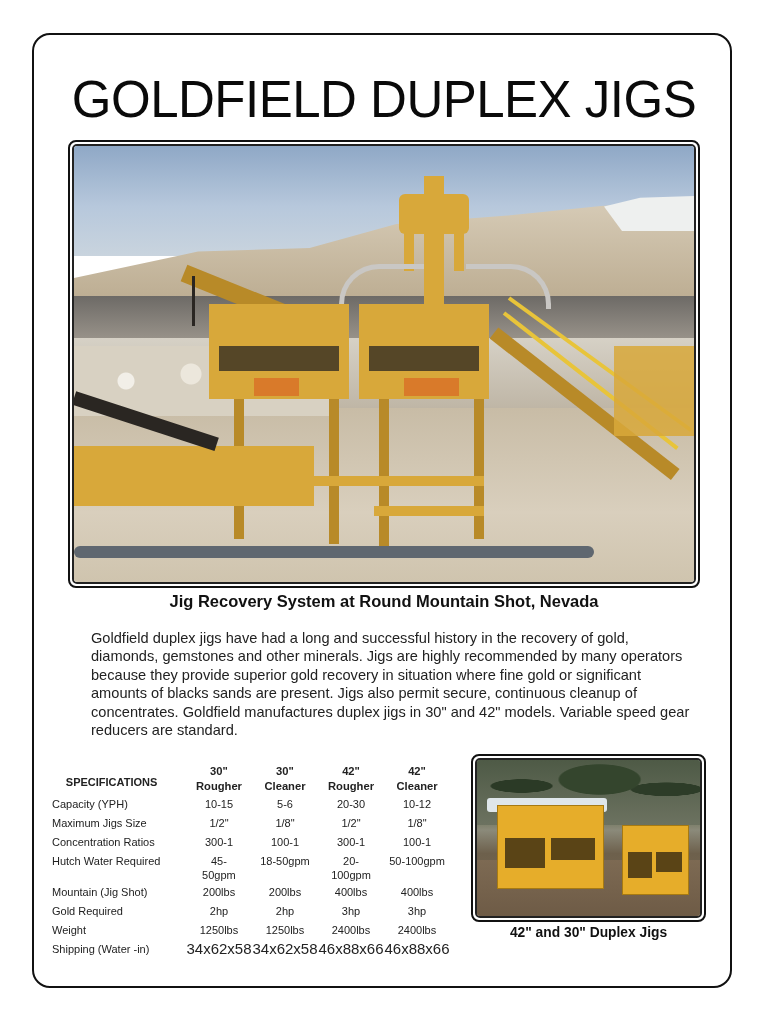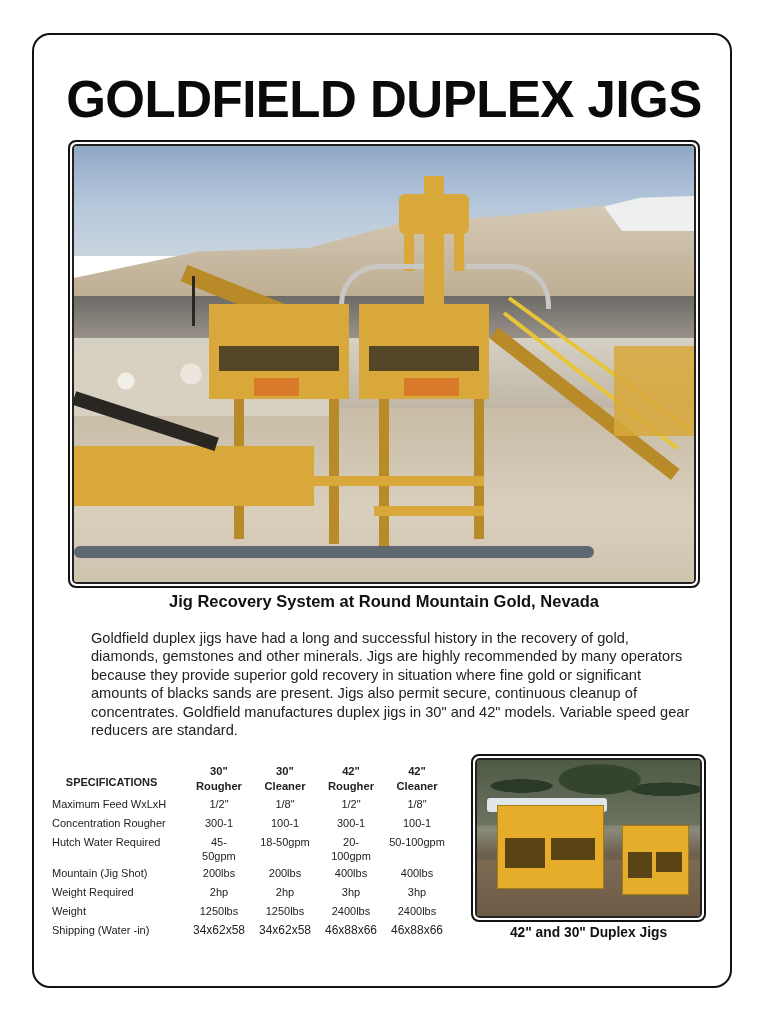--- a/index.html
+++ b/index.html
@@ -3,21 +3,21 @@
 <meta charset="utf-8">
 <style>
   html, body { margin:0; padding:0; background:#ffffff; }
   body { width:768px; height:1024px; position:relative; overflow:hidden;
          font-family:"Liberation Sans", "DejaVu Sans", sans-serif; color:#111; }
 
   .page-frame { position:absolute; left:32px; top:33px; width:700px; height:955px;
     border:2.5px solid #111; border-radius:18px; box-sizing:border-box; }
 
   .title { position:absolute; left:0; width:768px; top:70px; text-align:center;
-    font-size:51px; font-weight:bold; letter-spacing:-0.5px; line-height:60px; color:#0a0a0a; }
+    font-size:51px; font-weight:normal; letter-spacing:-0.5px; line-height:60px; color:#0a0a0a; }
 
   
   .photo-frame { position:absolute; box-sizing:border-box; border:2px solid #111; border-radius:8px;
     padding:2px; background:#fff; }
   .photo-inner { width:100%; height:100%; box-sizing:border-box; border:2px solid #222; border-radius:5px;
     overflow:hidden; position:relative; }
 
   
   .main-photo { left:68px; top:140px; width:632px; height:448px; }
   .scene { position:absolute; inset:0; }
@@ -54,21 +54,21 @@
   
   .specs { position:absolute; left:50px; top:760px; width:400px; font-size:11px; color:#222; }
   .spec-head { display:flex; align-items:flex-end; height:34px; }
   .spec-head .label-col { width:125px; font-weight:bold; font-size:11px; text-align:center; padding-bottom:6px; }
   .spec-head .col { width:67px; text-align:center; font-weight:bold; font-size:11.2px; line-height:15px; }
   .spec-row { display:flex; align-items:flex-start; line-height:14px; }
   .spec-row .label-col { width:138px; padding-left:2px; box-sizing:border-box; }
   .spec-row .col { width:67px; text-align:center; }
   .spec-row:not(.tall) { height:19px; padding-top:3px; box-sizing:border-box; }
   .spec-row.tall { height:31px; padding-top:3px; box-sizing:border-box; }
-  .spec-row.small .col { font-size:12px; }
+  .spec-row.small .col { font-size:15px; }
   .spec-head .spacer { width:13px; }
 
   
   .small-photo { left:471px; top:754px; width:235px; height:168px; }
   .sp-bg { position:absolute; inset:0; background:linear-gradient(#3d4a35 0%, #56623f 30%, #8b8a7a 45%, #6d604c 60%, #7a6a55 100%); }
   .sp-trees { position:absolute; left:0; right:0; top:0; height:65px;
     background:radial-gradient(ellipse at 20% 40%, #2b3a26 0 30px, transparent 32px),
                radial-gradient(ellipse at 55% 30%, #34452d 0 40px, transparent 42px),
                radial-gradient(ellipse at 85% 45%, #2d3c28 0 35px, transparent 37px),
                linear-gradient(#4e5a46, #6c7260); }
@@ -129,21 +129,21 @@
       <div class="abs yd" style="left:420px;top:180px;width:230px;height:14px;transform:rotate(38deg);transform-origin:left center;"></div>
       <div class="abs" style="left:430px;top:165px;width:220px;height:4px;background:#e8c43a;transform:rotate(38deg);transform-origin:left center;"></div>
       <div class="abs" style="left:435px;top:150px;width:225px;height:4px;background:#e8c43a;transform:rotate(36deg);transform-origin:left center;"></div>
 
       <div class="abs y" style="left:540px;top:200px;width:80px;height:90px;opacity:.85;"></div>
       <div class="pipe"></div>
     </div>
   </div>
 </div>
 
-<div class="caption-main">Jig Recovery System at Round Mountain Gold, Nevada</div>
+<div class="caption-main">Jig Recovery System at Round Mountain Shot, Nevada</div>
 
 <div class="intro">Goldfield duplex jigs have had a long and successful history in the recovery of gold, diamonds, gemstones and other minerals.  Jigs are highly recommended by many operators because they provide superior gold recovery in situation where fine gold or significant amounts of blacks sands are present.  Jigs also permit secure, continuous cleanup of concentrates.  Goldfield manufactures duplex jigs in 30" and 42" models. Variable speed gear reducers are standard.</div>
 
 <div class="specs">
   <div class="spec-head">
     <div class="label-col">SPECIFICATIONS</div>
     <div class="spacer"></div>
     <div class="col">
         <div>30"</div>
         <div>Rougher</div>
@@ -156,49 +156,56 @@
         <div>42"</div>
         <div>Rougher</div>
       </div>
     <div class="col">
         <div>42"</div>
         <div>Cleaner</div>
       </div>
   </div>
 
   <div class="spec-row">
-    <div class="label-col">Maximum Feed WxLxH</div>
+    <div class="label-col">Capacity (YPH)</div>
+    <div class="col">10-15</div>
+    <div class="col">5-6</div>
+    <div class="col">20-30</div>
+    <div class="col">10-12</div>
+  </div>
+  <div class="spec-row">
+    <div class="label-col">Maximum Jigs Size</div>
     <div class="col">1/2"</div>
     <div class="col">1/8"</div>
     <div class="col">1/2"</div>
     <div class="col">1/8"</div>
   </div>
   <div class="spec-row">
-    <div class="label-col">Concentration Rougher</div>
+    <div class="label-col">Concentration Ratios</div>
     <div class="col">300-1</div>
     <div class="col">100-1</div>
     <div class="col">300-1</div>
     <div class="col">100-1</div>
   </div>
   <div class="spec-row tall">
     <div class="label-col">Hutch Water Required</div>
     <div class="col" style="padding:0 14px;box-sizing:border-box;">45- 50gpm</div>
     <div class="col">18-50gpm</div>
     <div class="col" style="padding:0 12px;box-sizing:border-box;">20- 100gpm</div>
     <div class="col">50-100gpm</div>
   </div>
   <div class="spec-row">
     <div class="label-col">Mountain (Jig Shot)</div>
     <div class="col">200lbs</div>
     <div class="col">200lbs</div>
     <div class="col">400lbs</div>
     <div class="col">400lbs</div>
   </div>
   <div class="spec-row">
-    <div class="label-col">Weight Required</div>
+    <div class="label-col">Gold Required</div>
     <div class="col">2hp</div>
     <div class="col">2hp</div>
     <div class="col">3hp</div>
     <div class="col">3hp</div>
   </div>
   <div class="spec-row">
     <div class="label-col">Weight</div>
     <div class="col">1250lbs</div>
     <div class="col">1250lbs</div>
     <div class="col">2400lbs</div>

